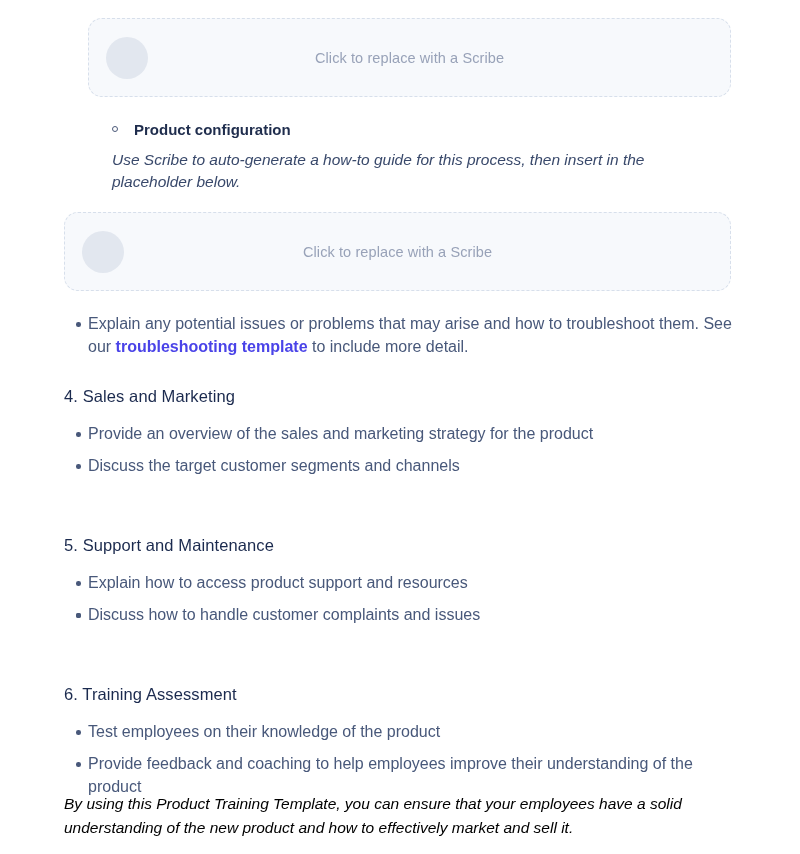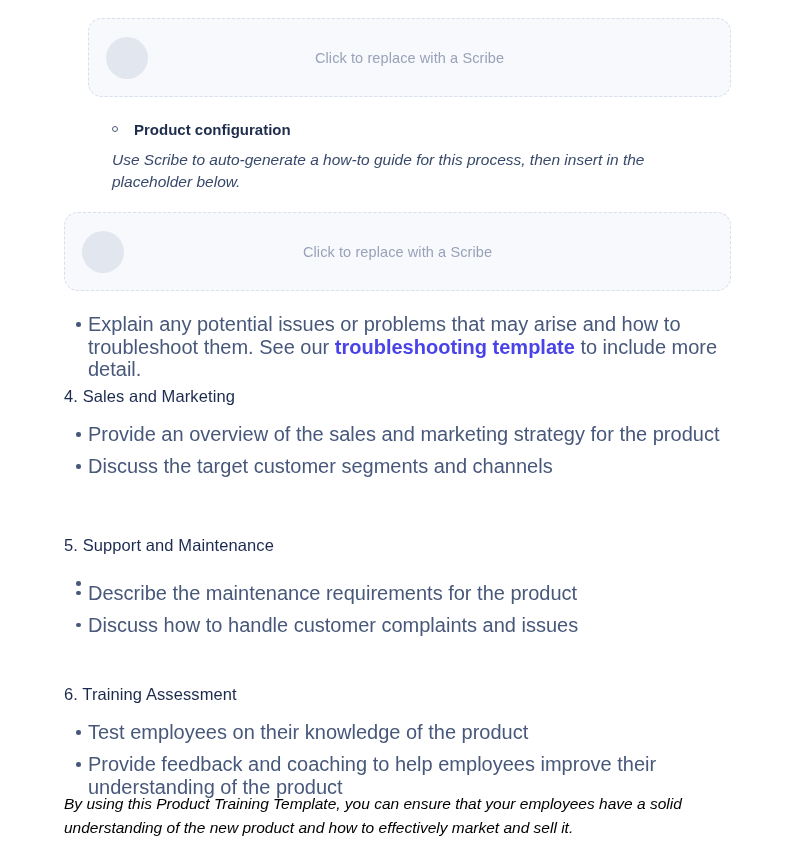--- a/index.html
+++ b/index.html
@@ -104,21 +104,21 @@
 
   
   .bullet-list {
     position: absolute;
     left: 64px;
     width: 680px;
   }
   .bullet-row {
     position: relative;
     padding-left: 24px;
-    font-size: 20px;
+    font-size: 16px;
     line-height: 22.5px;
     color: #48587a;
   }
   .bullet-row + .bullet-row { margin-top: 9.5px; }
   .bullet-dot {
     position: absolute;
     left: 12px;
     top: 9px;
     width: 4.5px;
     height: 4.5px;
@@ -198,24 +198,24 @@
       <span class="bullet-dot"></span><span>Provide an overview of the sales and marketing strategy for the product</span>
     </div>
     <div class="bullet-row">
       <span class="bullet-dot"></span><span>Discuss the target customer segments and channels</span>
     </div>
   </div>
 
   <div class="section-heading" id="heading-5">5. Support and Maintenance</div>
   <div class="bullet-list" id="list-5">
     <div class="bullet-row">
+      <span class="bullet-dot"></span><span>Explain how to access product support and resources</span>
+    </div>
+    <div class="bullet-row">
       <span class="bullet-dot"></span>
-    </div>
-    <div class="bullet-row">
-      <span class="bullet-dot"></span><span>Describe the maintenance requirements for the product</span>
     </div>
     <div class="bullet-row">
       <span class="bullet-dot"></span><span>Discuss how to handle customer complaints and issues</span>
     </div>
   </div>
 
   <div class="section-heading" id="heading-6">6. Training Assessment</div>
   <div class="bullet-list" id="list-6">
     <div class="bullet-row">
       <span class="bullet-dot"></span><span>Test employees on their knowledge of the product</span>

